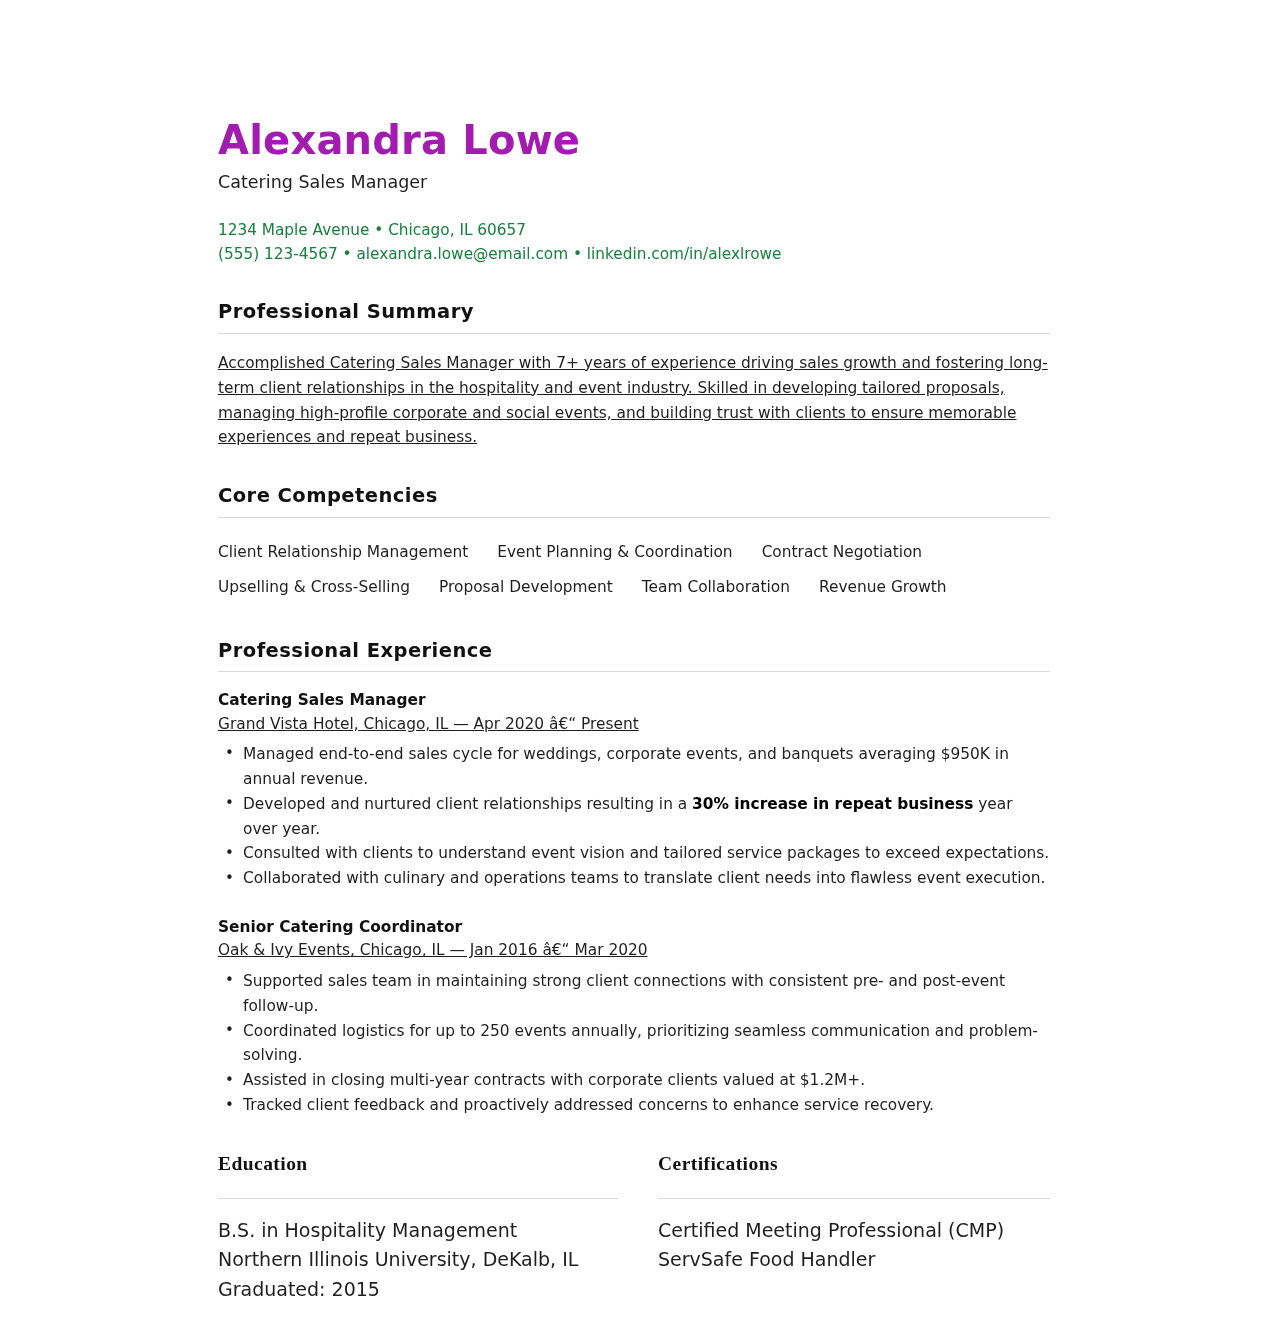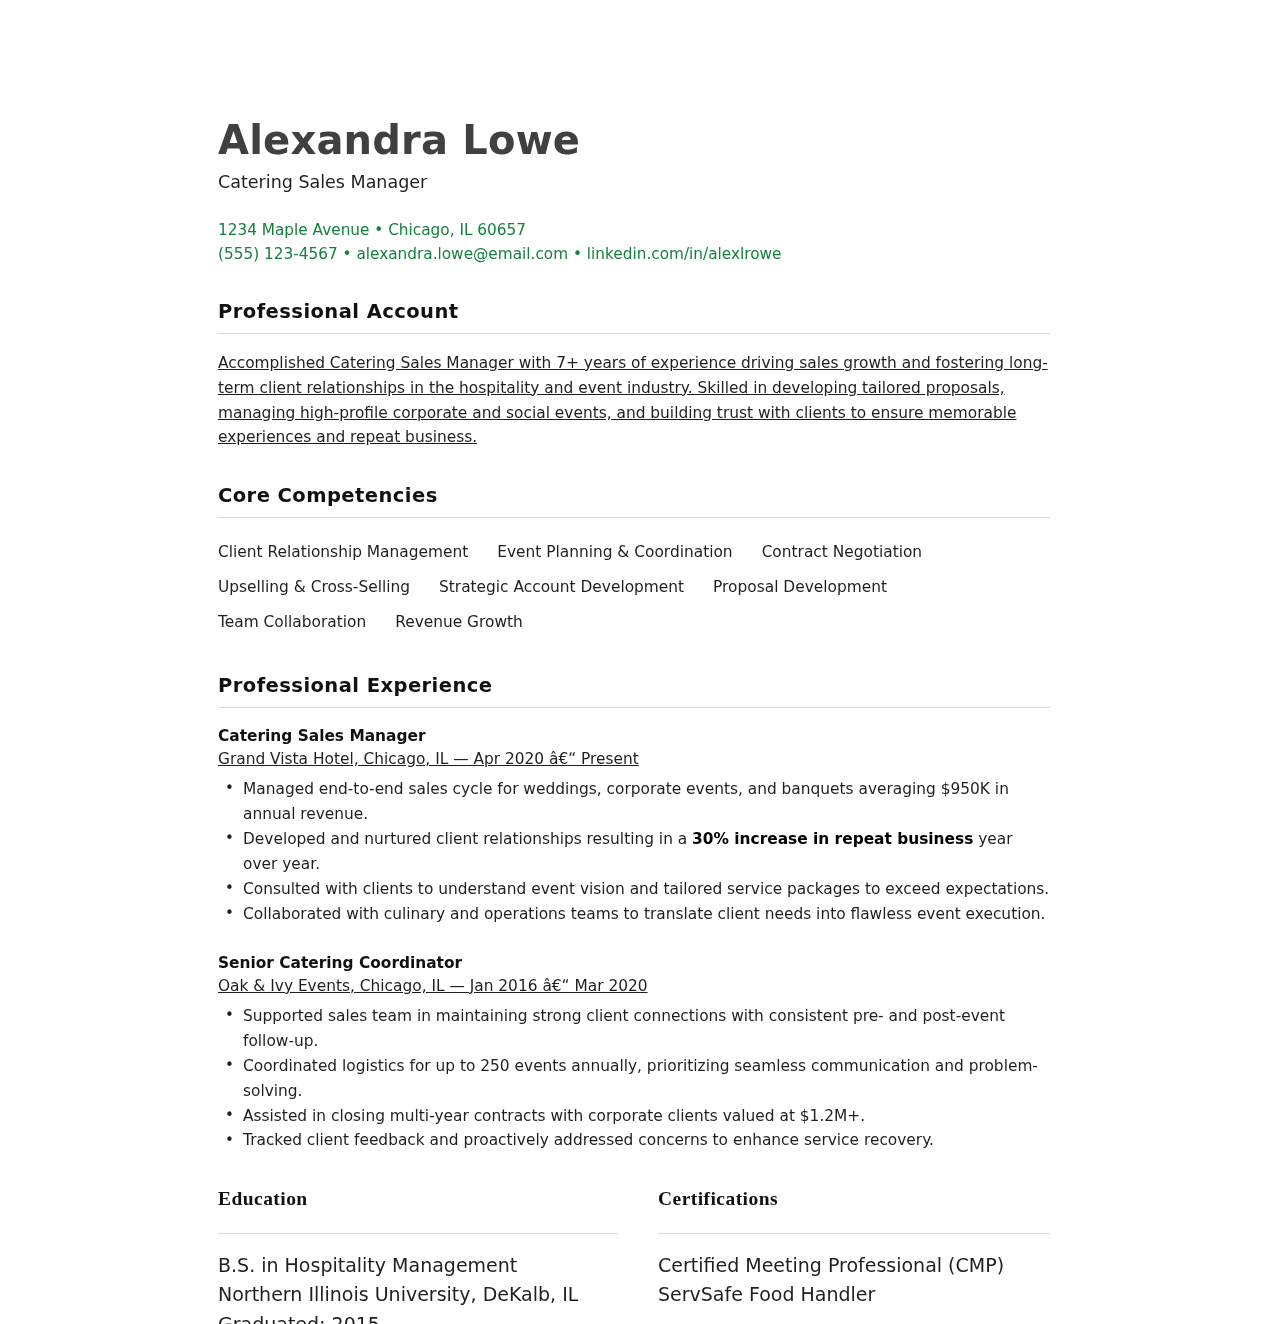--- a/index.html
+++ b/index.html
@@ -23,21 +23,21 @@
     background: #ffffff;
   }
 
   
   .name {
     font-size: 40px;
     font-weight: 700;
     letter-spacing: 0.2px;
     line-height: 1.12;
     margin: 0 0 9px 0;
-    color: #404040;
+    color: #a21caf;
   }
   .job-title {
     font-size: 17.5px;
     font-weight: 400;
     line-height: 1.2;
     margin: 0 0 26px 0;
     color: #1f1f1f;
   }
   .contact-line {
     font-size: 15.3px;
@@ -147,34 +147,33 @@
 <div class="page">
 
   <div>
     <h1 class="name">Alexandra Lowe</h1>
     <div class="job-title">Catering Sales Manager</div>
     <div class="contact-line">1234 Maple Avenue • Chicago, IL 60657</div>
     <div class="contact-line">(555) 123-4567 • alexandra.lowe@email.com • linkedin.com/in/alexlrowe</div>
   </div>
 
   <div class="section">
-    <h2 class="section-heading">Professional Account</h2>
+    <h2 class="section-heading">Professional Summary</h2>
     <hr class="rule">
     <p class="body-text">Accomplished Catering Sales Manager with 7+ years of experience driving sales growth and fostering long-term client relationships in the hospitality and event industry. Skilled in developing tailored proposals, managing high-profile corporate and social events, and building trust with clients to ensure memorable experiences and repeat business.</p>
   </div>
 
   <div class="section">
     <h2 class="section-heading">Core Competencies</h2>
     <hr class="rule">
     <div class="competencies" id="competency-list">
         <span class="competency">Client Relationship Management</span>
         <span class="competency">Event Planning &amp; Coordination</span>
         <span class="competency">Contract Negotiation</span>
         <span class="competency">Upselling &amp; Cross-Selling</span>
-        <span class="competency">Strategic Account Development</span>
         <span class="competency">Proposal Development</span>
         <span class="competency">Team Collaboration</span>
         <span class="competency">Revenue Growth</span>
       </div>
   </div>
 
   <div class="section">
     <h2 class="section-heading">Professional Experience</h2>
     <hr class="rule">
     <div id="job-list">

